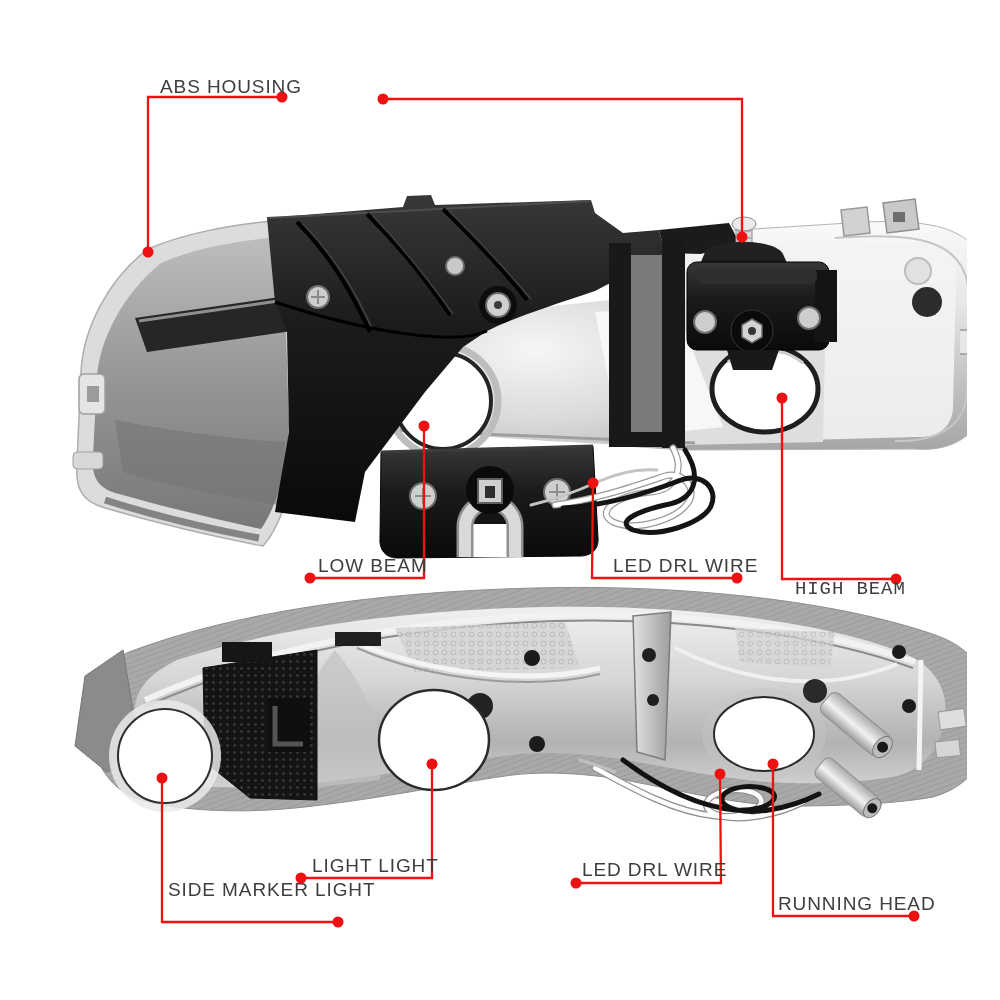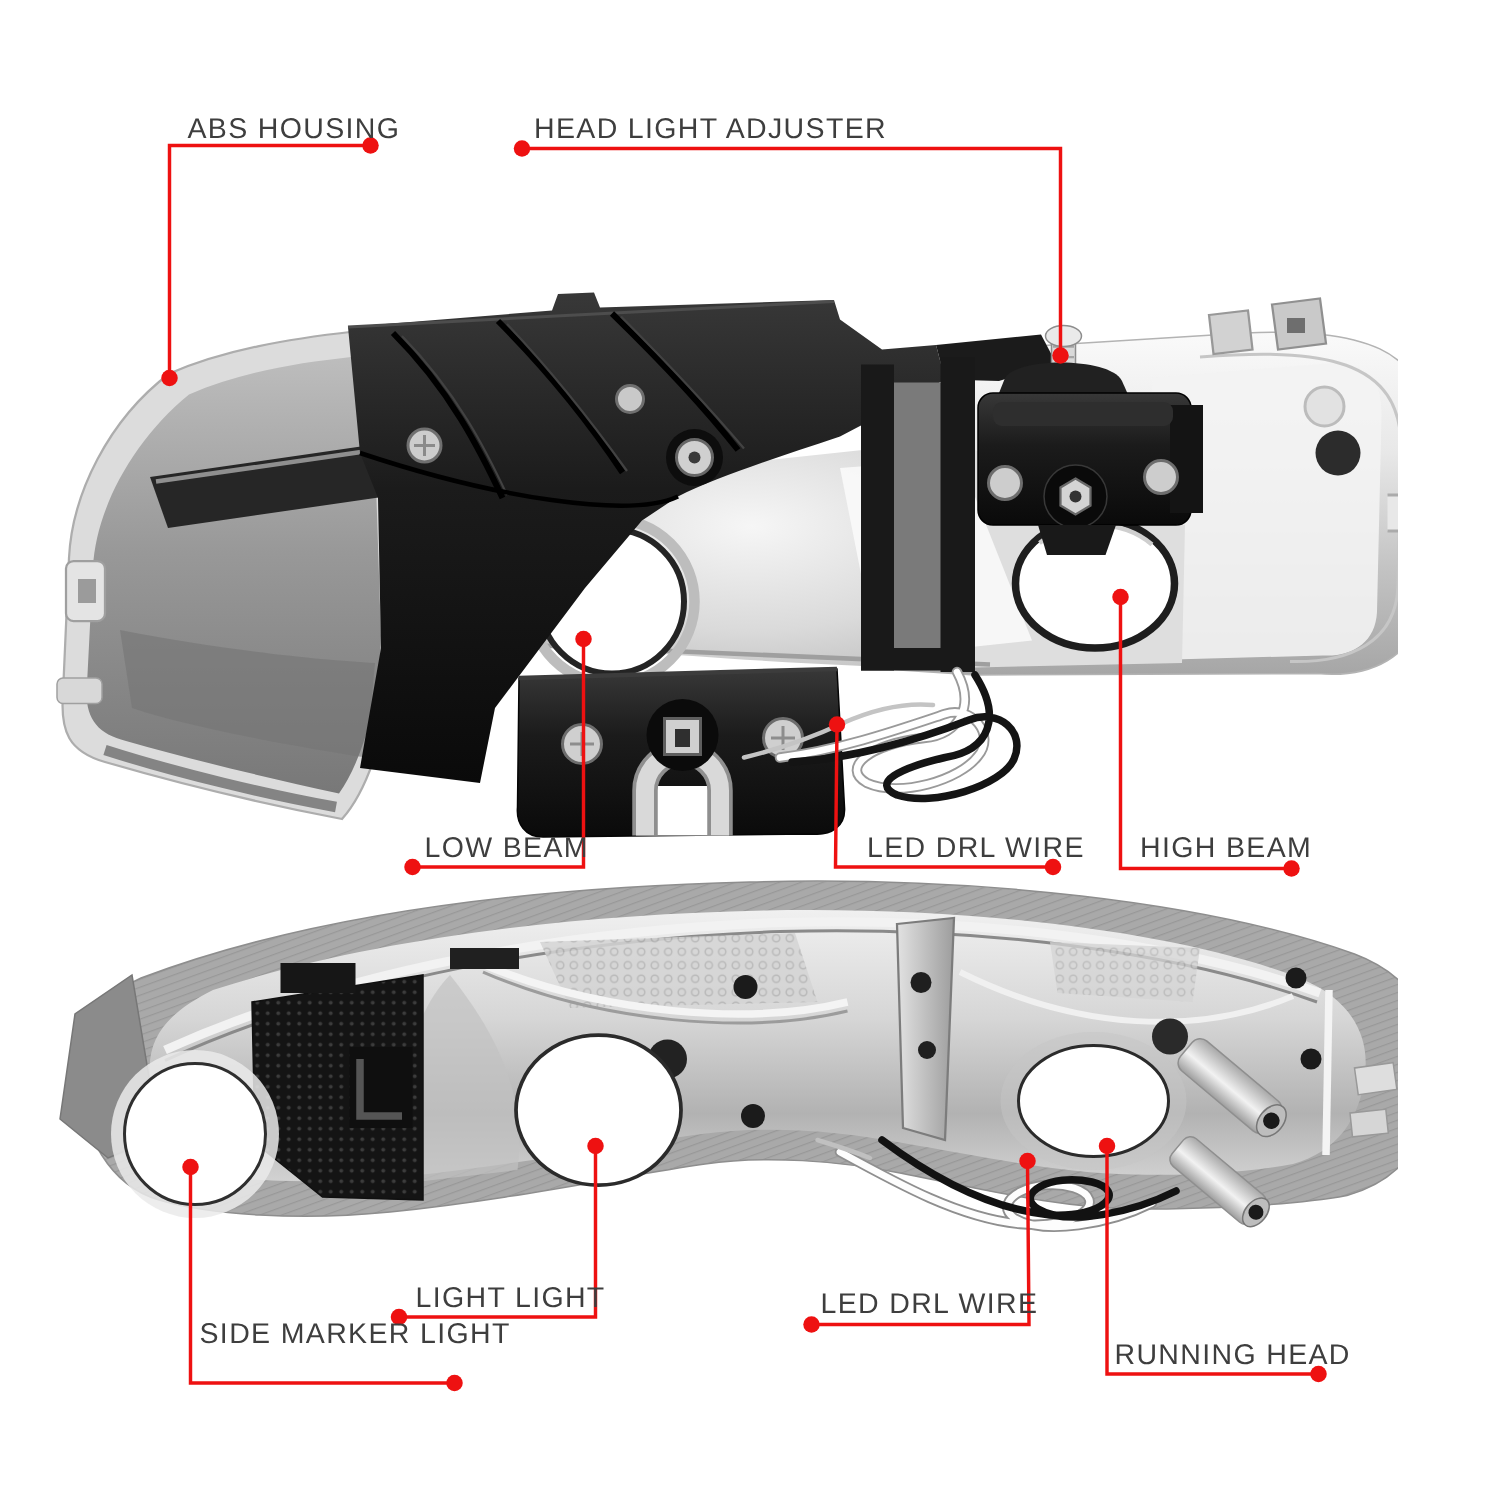--- a/index.html
+++ b/index.html
@@ -1,30 +1,31 @@
 <!DOCTYPE html>
 <html><head>
 <meta charset="utf-8">
 <style>
   html,body{margin:0;padding:0;background:#ffffff;}
   #stage{
     position:relative;width:932px;height:1000px;background:#ffffff;overflow:hidden;
     font-family:"Liberation Sans", sans-serif;
+    margin-left:35px;
   }
   #artwork{position:absolute;left:0;top:0;width:1000px;height:1000px;}
   .lbl{
     position:absolute;white-space:nowrap;
     font-size:19px;line-height:19px;letter-spacing:0.9px;
     color:#3e3e3e;font-weight:400;z-index:3;
   }
   .lbl-abs{left:125px;top:77px;}
   .lbl-adj{left:356px;top:77px;}
   .lbl-low{left:283px;top:556px;}
   .lbl-drl-t{left:578px;top:556px;}
-  .lbl-high{left:760px;top:556px;}
+  .lbl-high{left:760px;top:580px;font-family:Liberation Mono, monospace;}
   .lbl-sig{left:277px;top:856px;}
   .lbl-drl-b{left:547px;top:860px;}
   .lbl-side{left:133px;top:880px;}
   .lbl-run{left:743px;top:894px;}
 </style>
 </head>
 <body>
 
 <div id="stage">
 
@@ -275,21 +276,20 @@
       <circle cx="541" cy="883" r="5.5"></circle>
         <circle cx="685" cy="774" r="5.5"></circle>
       <circle cx="303" cy="922" r="5.5"></circle>
         <circle cx="127" cy="778" r="5.5"></circle>
       <circle cx="879" cy="916" r="5.5"></circle>
         <circle cx="738" cy="764" r="5.5"></circle>
     </g>
   </svg>
 
   <div class="lbl lbl-abs">ABS HOUSING</div>
-  <div class="lbl lbl-adj">HEAD LIGHT ADJUSTER</div>
   <div class="lbl lbl-low">LOW BEAM</div>
   <div class="lbl lbl-drl-t">LED DRL WIRE</div>
   <div class="lbl lbl-high">HIGH BEAM</div>
   <div class="lbl lbl-sig">LIGHT LIGHT</div>
   <div class="lbl lbl-drl-b">LED DRL WIRE</div>
   <div class="lbl lbl-side">SIDE MARKER LIGHT</div>
   <div class="lbl lbl-run">RUNNING HEAD</div>
 
 </div>
 

